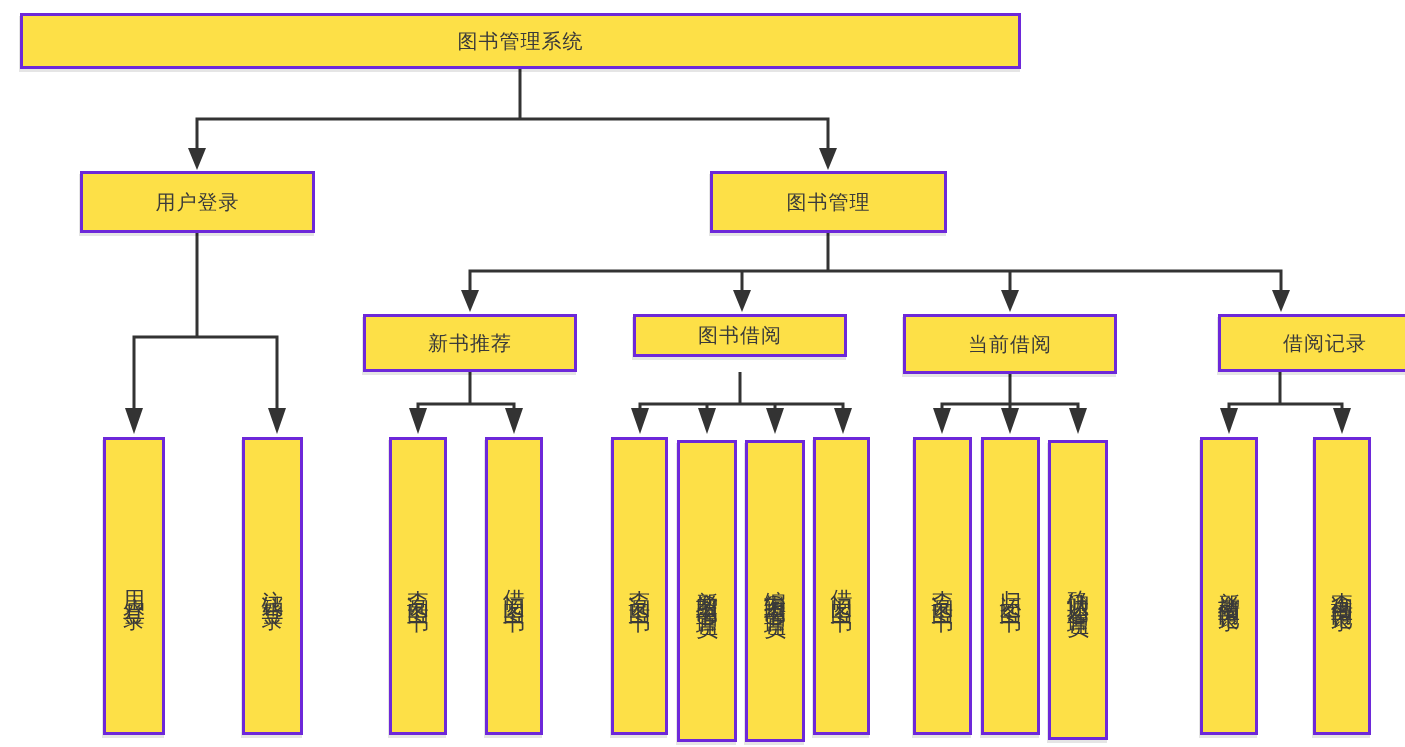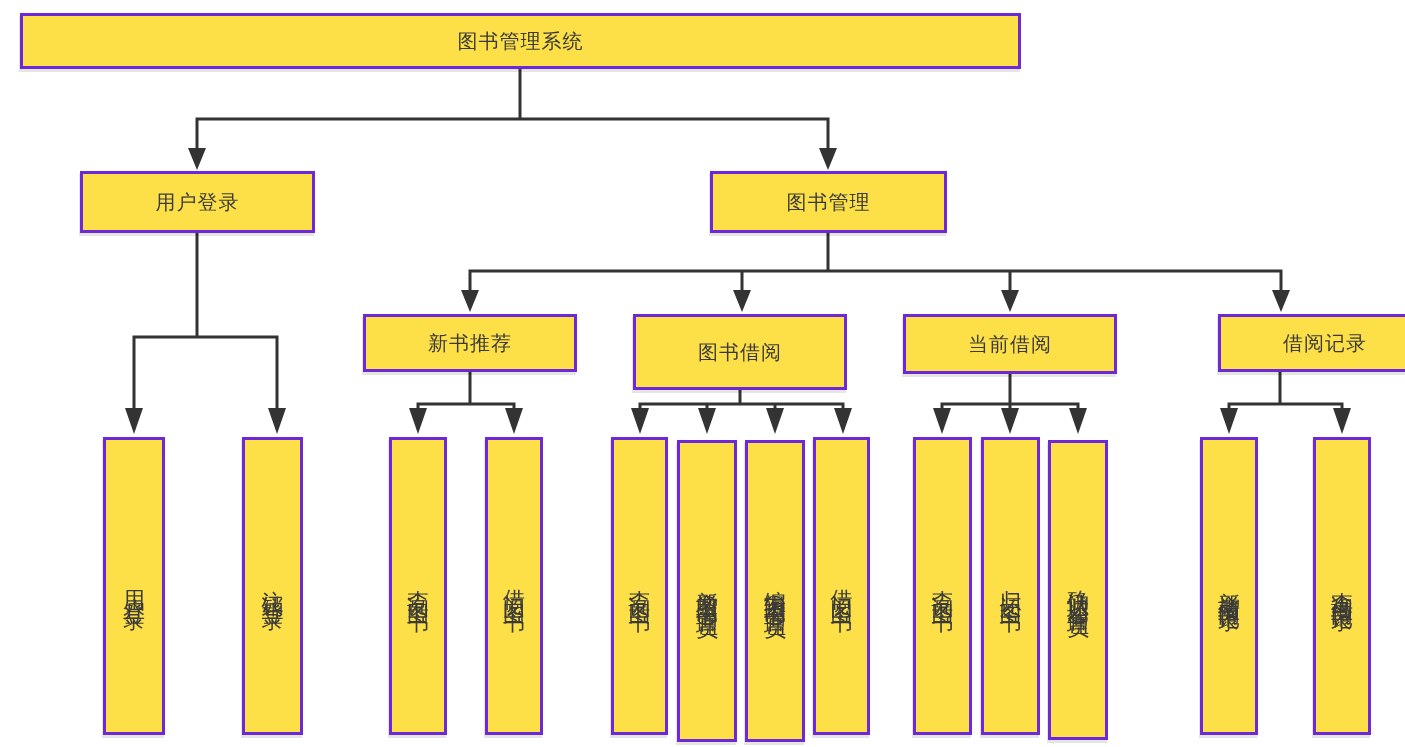--- a/index.html
+++ b/index.html
@@ -97,21 +97,21 @@
   <div class="hbox" style="left:80px;top:171px;width:235px;height:62px">
     <span class="lbl">用户登录</span>
   </div>
   <div class="hbox" style="left:710px;top:171px;width:237px;height:62px">
     <span class="lbl">图书管理</span>
   </div>
 
   <div class="hbox" style="left:363px;top:314px;width:214px;height:58px">
     <span class="lbl">新书推荐</span>
   </div>
-  <div class="hbox" style="left:633px;top:314px;width:214px;height:76px">
+  <div class="hbox" style="left:633px;top:314px;width:214px;height:43px">
     <span class="lbl">图书借阅</span>
   </div>
   <div class="hbox" style="left:903px;top:314px;width:214px;height:60px">
     <span class="lbl">当前借阅</span>
   </div>
   <div class="hbox" style="left:1218px;top:314px;width:214px;height:58px">
     <span class="lbl">借阅记录</span>
   </div>
 
   <div class="vbox" style="left:103px;top:437px;width:62px;height:298px">

